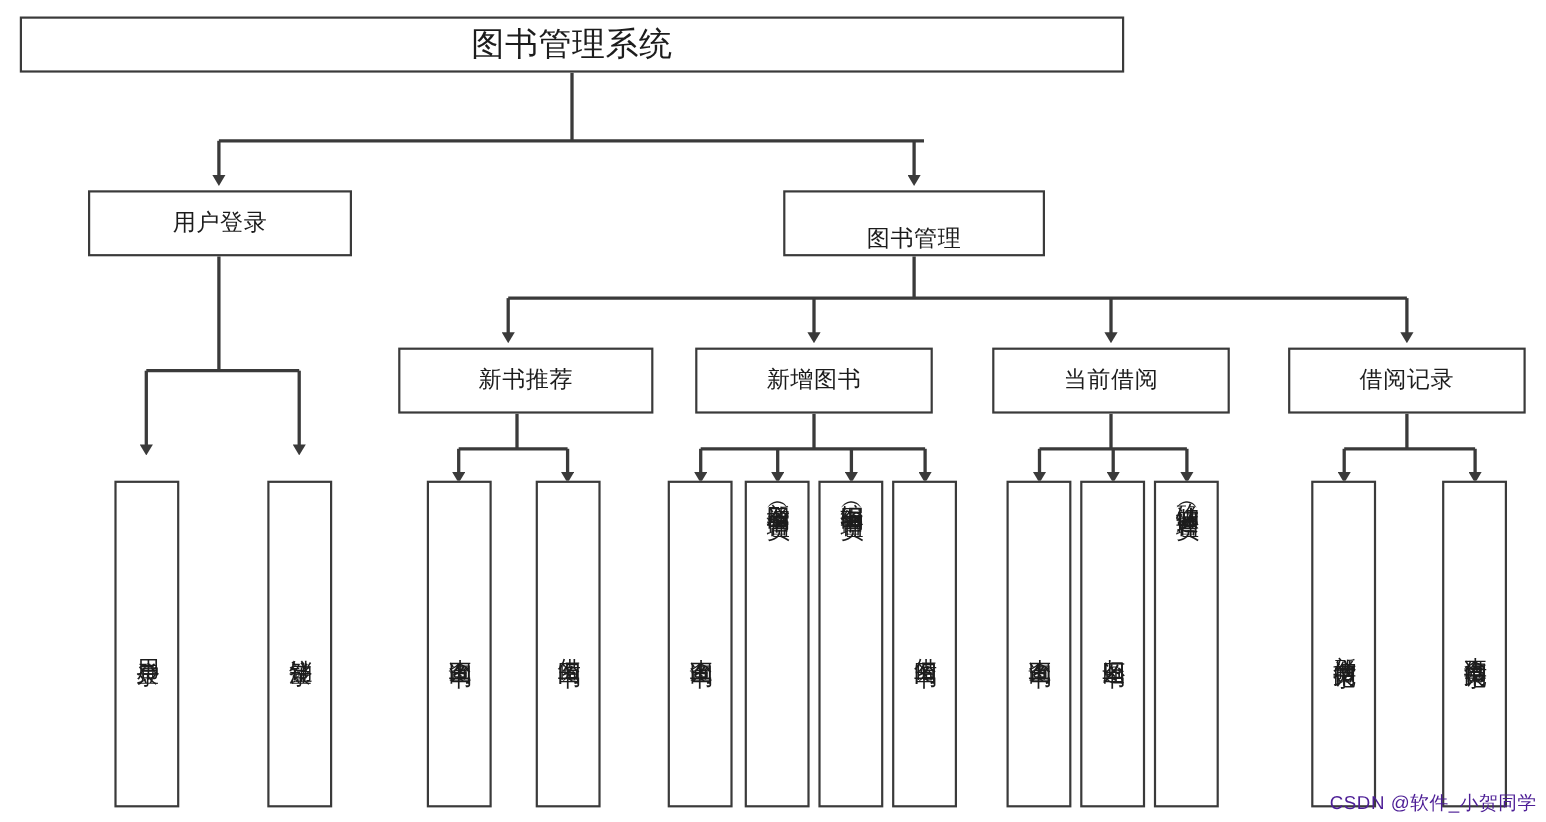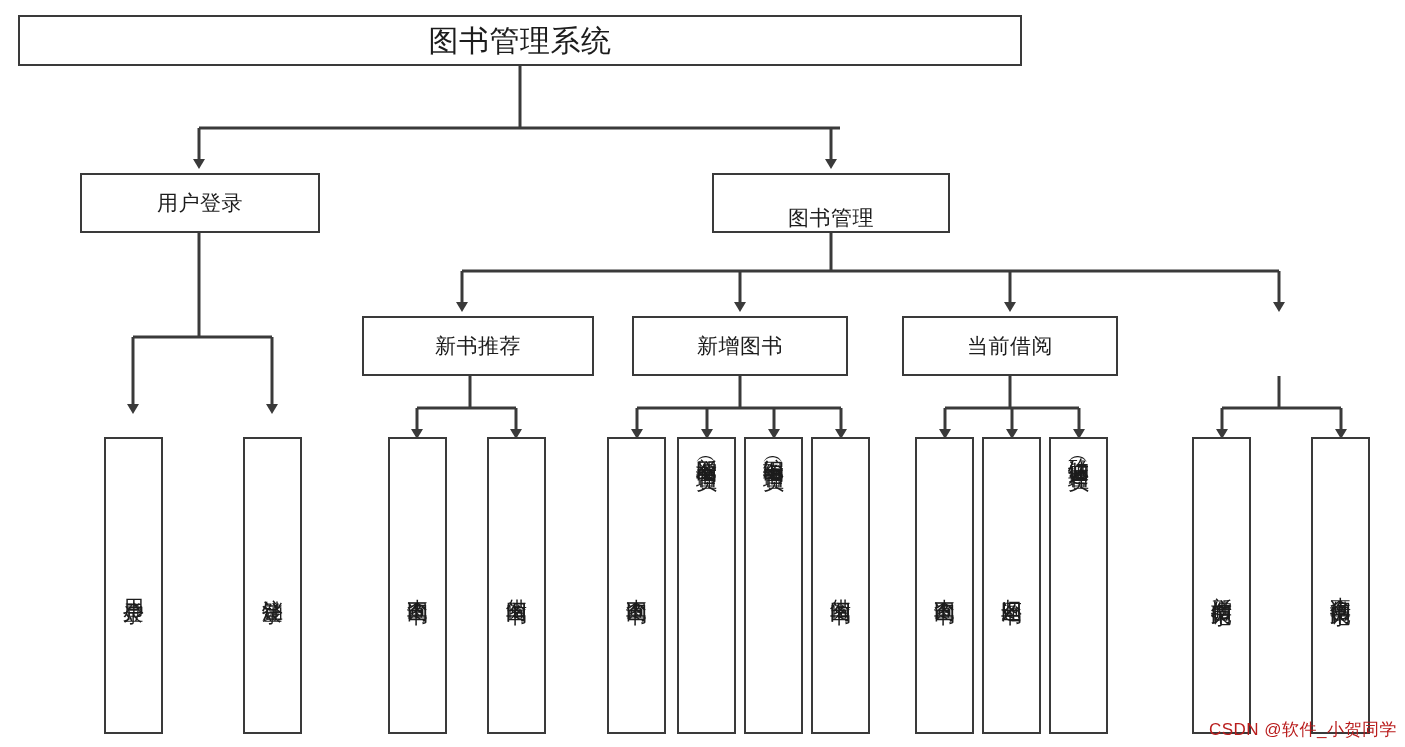--- a/index.html
+++ b/index.html
@@ -59,21 +59,21 @@
   }
   .node.vertical.centered {
     align-items: center;
     padding-top: 0;
   }
   .watermark {
     position: absolute;
     right: 8px;
     bottom: 6px;
     font-size: 17px;
-    color: #b91c1c;
+    color: #4c1d95;
     white-space: nowrap;
     letter-spacing: 0.5px;
   }
 </style>
 </head>
 <body>
 
 <div id="canvas">
 
   <svg id="edges" viewBox="0 0 1405 747" xmlns="http://www.w3.org/2000/svg">
@@ -140,20 +140,23 @@
 
   <div class="node horizontal" style="left:362px; top:316px; width:232px; height:60px;">
     <span class="node-label">新书推荐</span>
   </div>
   <div class="node horizontal" style="left:632px; top:316px; width:216px; height:60px;">
     <span class="node-label">新增图书</span>
   </div>
   <div class="node horizontal" style="left:902px; top:316px; width:216px; height:60px;">
     <span class="node-label">当前借阅</span>
   </div>
+  <div class="node horizontal" style="left:1171px; top:316px; width:216px; height:60px;">
+    <span class="node-label">借阅记录</span>
+  </div>
 
   <div class="node vertical centered" style="left:104px; top:437px; width:59px; height:297px;">
     <span class="node-label">用户登录</span>
   </div>
   <div class="node vertical centered" style="left:243px; top:437px; width:59px; height:297px;">
     <span class="node-label">注销登录</span>
   </div>
 
   <div class="node vertical centered" style="left:388px; top:437px; width:59px; height:297px;">
     <span class="node-label">查询图书</span>

